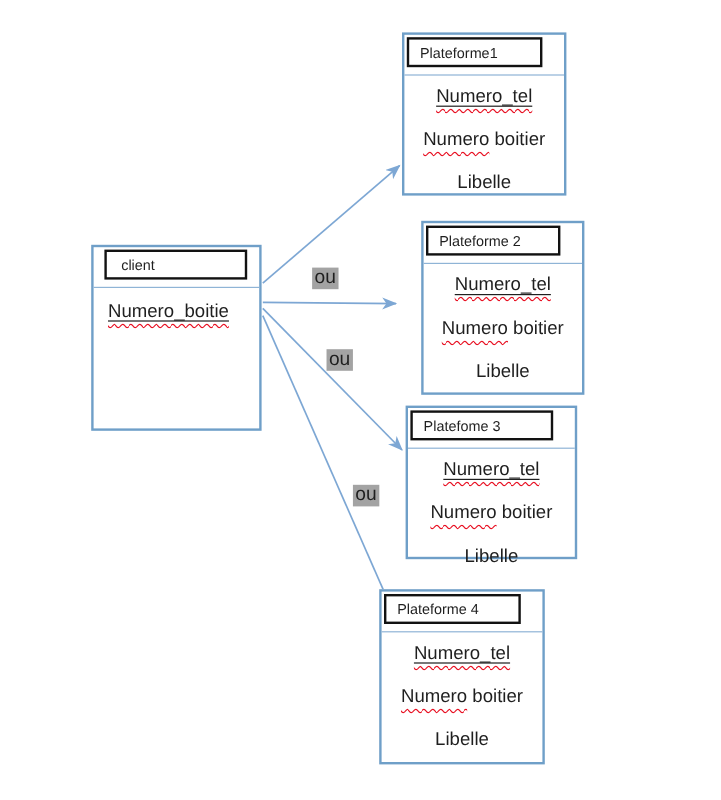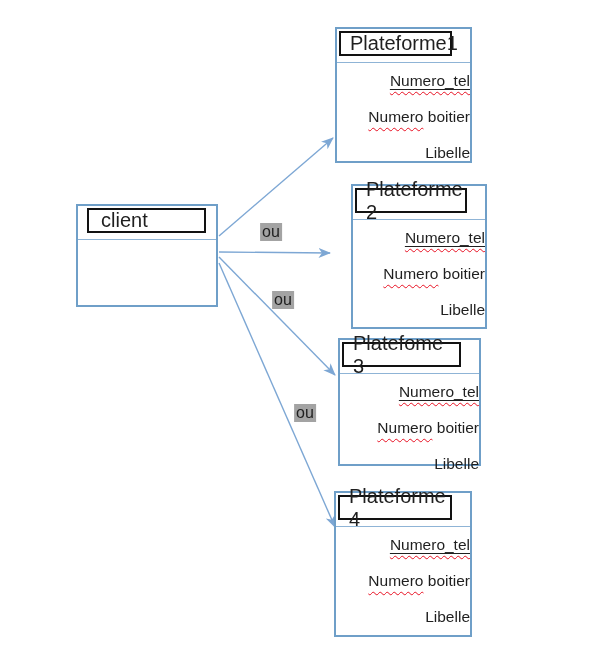--- a/index.html
+++ b/index.html
@@ -22,31 +22,31 @@
     box-sizing: border-box;
   }
   .titlebox {
     height: 25px;
     margin: 2px 18px 0 2px;
     border: 2px solid #121212;
     box-sizing: border-box;
     display: flex;
     align-items: center;
     padding-left: 9px;
-    font-size: 20px;
+    font-size: 12px;
     background: #ffffff;
   }
   .entity-client .titlebox { margin: 2px 10px 0 9px; padding-left: 12px; }
   .sep { border-top: 1px solid var(--sep, #8fb4d6); margin-top: 6px; height: 0; }
   .fields { }
   .field {
     height: 36px;
     display: flex;
     align-items: center;
-    justify-content: flex-end;
+    justify-content: center;
     font-size: 15.5px;
     white-space: pre;
   }
   .entity-client .field { justify-content: flex-start; padding-left: 12px; height: 40px; }
 
   .ul {
     text-decoration: underline solid #1f1f1f;
     text-decoration-thickness: 1px;
     text-underline-offset: 3px;
     text-decoration-skip-ink: none;
@@ -79,26 +79,29 @@
     <line x1="219" y1="236" x2="333" y2="138" marker-end="url(#ah)" stroke="#7da7d4"></line>
     <line x1="219" y1="252" x2="330" y2="253" marker-end="url(#ah)" stroke="#7da7d4"></line>
     <line x1="219" y1="257" x2="335" y2="375" marker-end="url(#ah)" stroke="#7da7d4"></line>
     <line x1="219" y1="263" x2="335" y2="527" marker-end="url(#ah)" stroke="#7da7d4"></line>
   </svg>
 
   <div class="ou-label" style="left:271px; top:232px;">ou</div>
   <div class="ou-label" style="left:283px; top:300px;">ou</div>
   <div class="ou-label" style="left:305px; top:413px;">ou</div>
 
-  <div class="entity entity-client" style="left:76px; top:204px; width:142px; height:103px;">
+  <div class="entity entity-client" style="left:76px; top:204px; width:142px; height:155px;">
     <div class="titlebox">
       <span>client</span>
     </div>
     <div class="sep"></div>
     <div class="fields">
+      <div class="field">
+        <span class="ul"><span class="wavy">Numero_boitie</span></span><span></span>
+      </div>
     </div>
   </div>
 
   <div class="entity" style="left:335px; top:27px; width:137px; height:136px;">
     <div class="titlebox">
       <span>Plateforme1</span>
     </div>
     <div class="sep"></div>
     <div class="fields">
       <div class="field">
@@ -142,21 +145,21 @@
       </div>
       <div class="field">
         <span class="wavy">Numero</span><span> boitier</span>
       </div>
       <div class="field">
         <span>Libelle</span><span></span>
       </div>
     </div>
   </div>
 
-  <div class="entity" style="left:334px; top:491px; width:138px; height:146px;">
+  <div class="entity" style="left:316px; top:491px; width:138px; height:146px;">
     <div class="titlebox">
       <span>Plateforme 4</span>
     </div>
     <div class="sep"></div>
     <div class="fields">
       <div class="field">
         <span class="ul"><span class="wavy">Numero_tel</span></span><span></span>
       </div>
       <div class="field">
         <span class="wavy">Numero</span><span> boitier</span>

